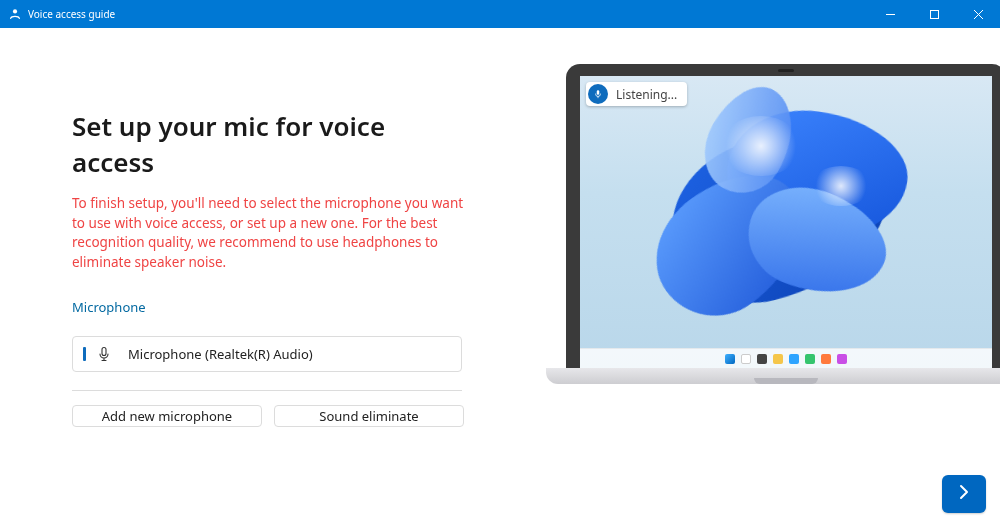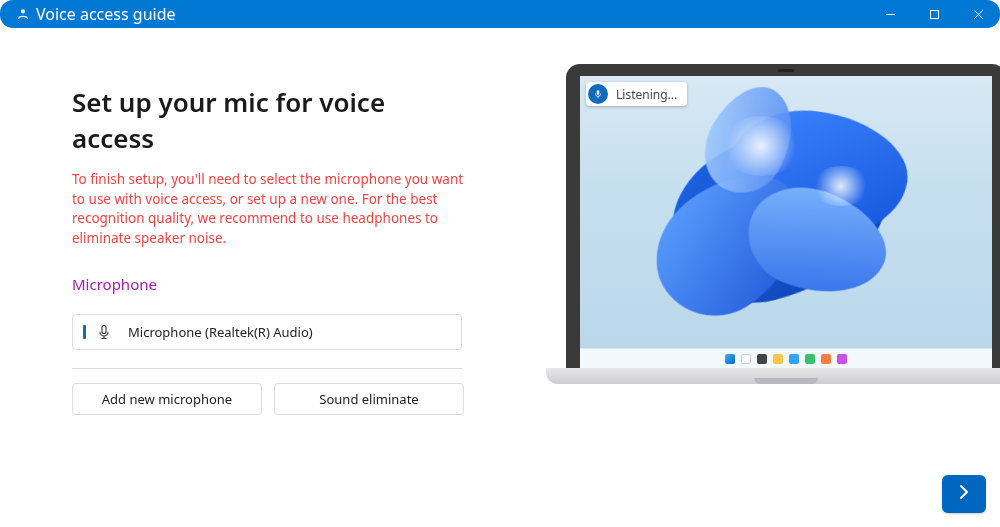--- a/index.html
+++ b/index.html
@@ -1,43 +1,43 @@
 <!DOCTYPE html>
 <html><head>
 <meta charset="utf-8">
 <style>
   * { box-sizing: border-box; margin: 0; padding: 0; }
   html, body { width: 1000px; height: 527px; font-family: "Segoe UI", system-ui, sans-serif; background: #fff; overflow: hidden; }
   .titlebar {
     height: 28px; background: #0078d4; color: #fff; display: flex; align-items: center;
-    font-size: 16px; padding-left: 16px; user-select: none; border-radius: 13px;
+    font-size: 10px; padding-left: 8px; user-select: none;
   }
   .titlebar .app-icon { width: 14px; height: 14px; margin-right: 6px; display: inline-flex; }
   .titlebar .title { flex: 0 0 auto; }
   .titlebar .spacer { flex: 1 1 auto; }
   .titlebar .win-btn { width: 44px; height: 28px; display: flex; align-items: center; justify-content: center; }
   .titlebar .win-btn svg { stroke: #fff; }
   .content { position: relative; width: 100%; height: calc(527px - 28px); }
   .left {
-    position: absolute; left: 72px; top: 56px; width: 400px;
+    position: absolute; left: 72px; top: 80px; width: 400px;
   }
   .left h1 { font-size: 26px; font-weight: 600; color: #1a1a1a; margin-bottom: 14px; letter-spacing: 0; }
   .left p.desc { font-size: 13.5px; color: #ef4444; line-height: 1.45; margin-bottom: 26px; }
-  .label-mic { font-size: 15px; color: #a21caf; margin-bottom: 6px; }
+  .label-mic { font-size: 13px; color: #0369a1; margin-bottom: 6px; }
   .mic-select {
     height: 36px; border: 1px solid #dcdcdc; border-radius: 4px; display: flex; align-items: center;
     padding: 0 10px; gap: 10px; background: #fff; width: 390px; margin-top: 20px;
   }
   .mic-select .level { width: 3px; height: 14px; background: #0f6cbd; border-radius: 1px; }
   .mic-select .mic-icon { width: 16px; height: 16px; display: inline-flex; }
   .mic-select .mic-label { font-size: 13px; color: #222; margin-left: 6px; }
   .divider { height: 1px; background: #dcdcdc; width: 390px; margin-top: 18px; margin-bottom: 14px; }
   .btn-row { display: flex; gap: 12px; }
   .btn-secondary {
-    flex: 1 1 0; height: 32px; border: 1px solid #dcdcdc; border-radius: 4px; background: #fff;
+    flex: 1 1 0; height: 22px; border: 1px solid #dcdcdc; border-radius: 4px; background: #fff;
     font-size: 13px; color: #222; display: flex; align-items: center; justify-content: center;
     cursor: pointer; max-width: 190px;
   }
   
   .laptop {
     position: absolute; right: -6px; top: 36px; width: 440px; height: 330px;
   }
   .laptop .bezel {
     position: absolute; inset: 0 0 26px 0; background: #3a3a3a; border-radius: 14px 14px 0 0;
     padding: 10px 14px 0 14px;

